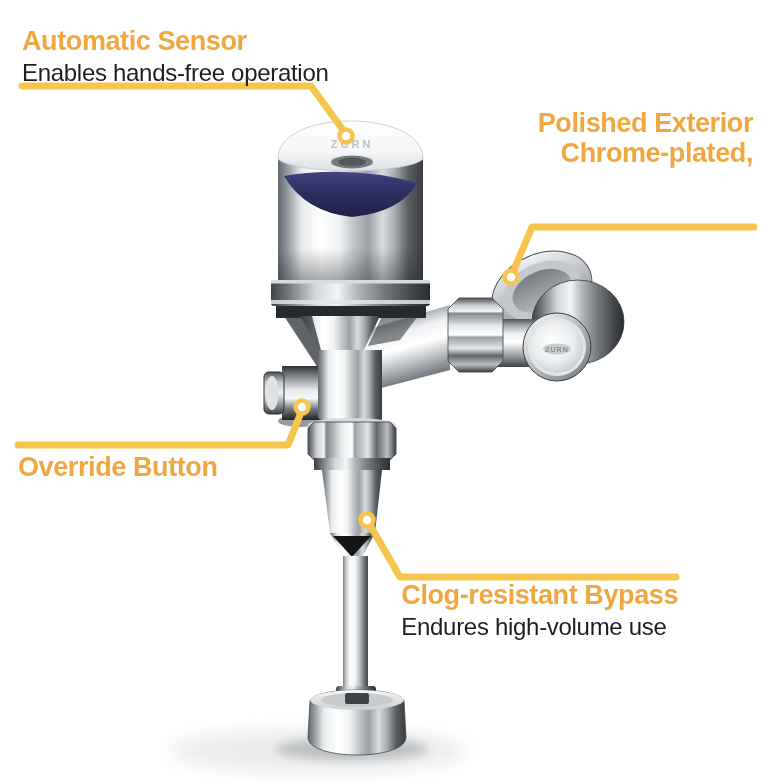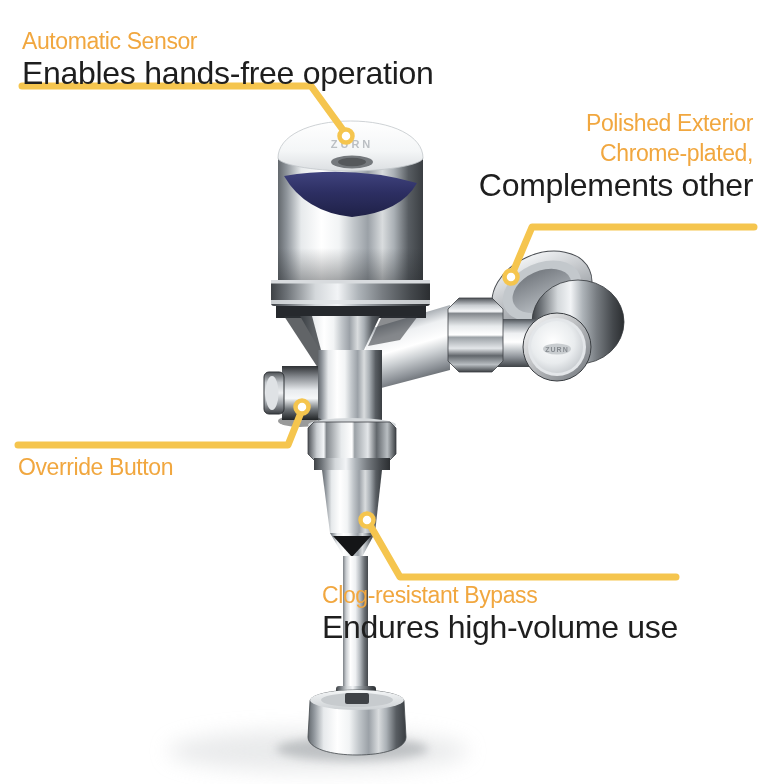--- a/index.html
+++ b/index.html
@@ -3,25 +3,25 @@
 <meta charset="utf-8">
 <style>
   html,body{margin:0;padding:0;}
   body{
     width:770px;height:784px;position:relative;overflow:hidden;
     background:#ffffff;font-family:"Liberation Sans",sans-serif;
   }
   #art{position:absolute;left:0;top:0;width:770px;height:784px;}
   .callout{position:absolute;z-index:5;}
   .ct{
-    font-size:23px;font-weight:400;color:#F1A73F;
+    font-size:27px;font-weight:700;color:#F1A73F;
     line-height:30px;letter-spacing:-0.4px;white-space:nowrap;
   }
   .cd{
-    font-size:32px;font-weight:400;color:#1E1E1E;
+    font-size:24px;font-weight:400;color:#1E1E1E;
     line-height:26px;letter-spacing:-0.3px;white-space:nowrap;
   }
   .ct + .cd{margin-top:4px;}
   .c-as{left:22px;top:26px;text-align:left;}
   .c-ce{right:17px;top:108px;text-align:right;}
   .c-ob{left:18px;top:452px;text-align:center;}
   .c-cb{right:92px;top:580px;text-align:left;}
 </style>
 </head>
 <body>
@@ -250,21 +250,20 @@
 </svg>
 
 <div class="callout c-as">
   <div class="ct">Automatic Sensor</div>
   <div class="cd">Enables hands-free operation</div>
 </div>
 
 <div class="callout c-ce">
   <div class="ct">Polished Exterior</div>
   <div class="ct">Chrome-plated,</div>
-  <div class="cd">Complements other</div>
 </div>
 
 <div class="callout c-ob">
   <div class="ct">Override Button</div>
 </div>
 
 <div class="callout c-cb">
   <div class="ct">Clog-resistant Bypass</div>
   <div class="cd">Endures high-volume use</div>
 </div>

